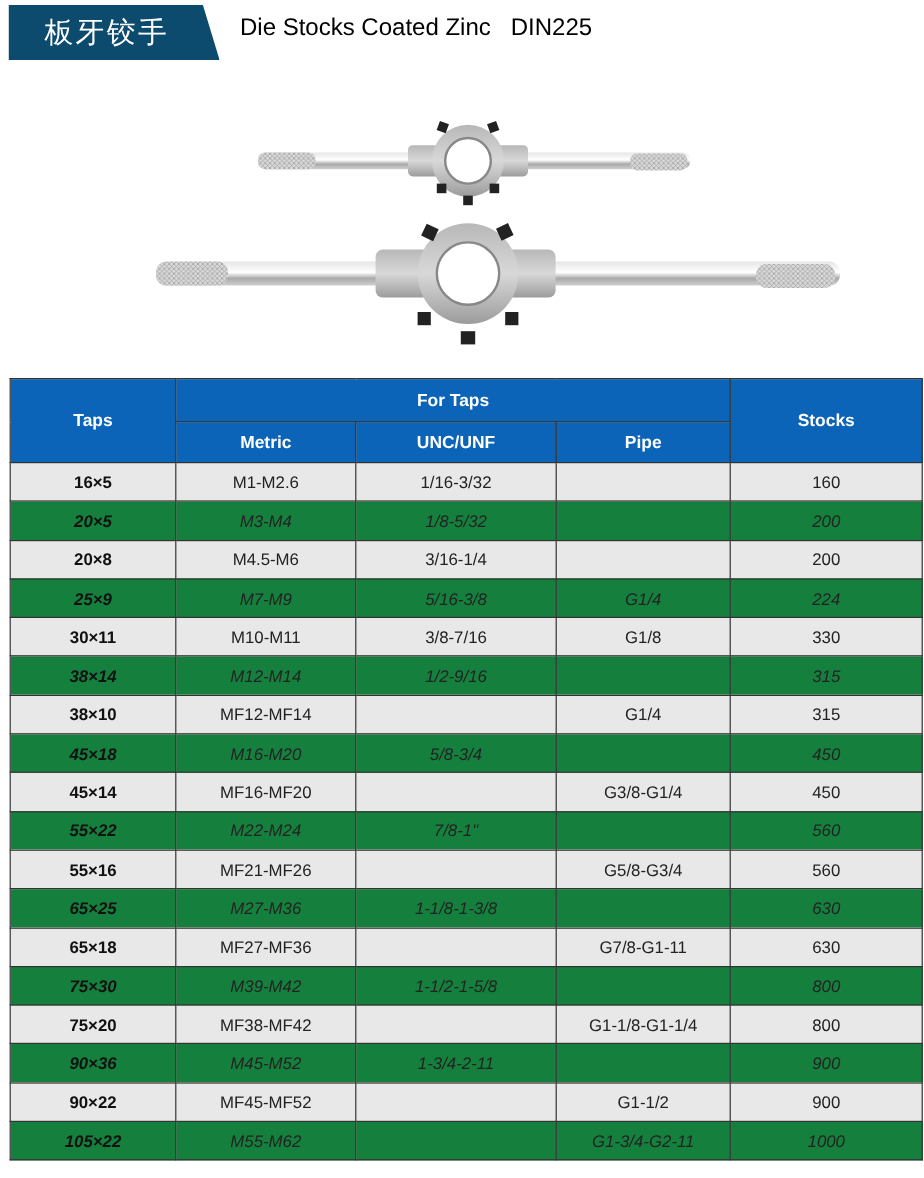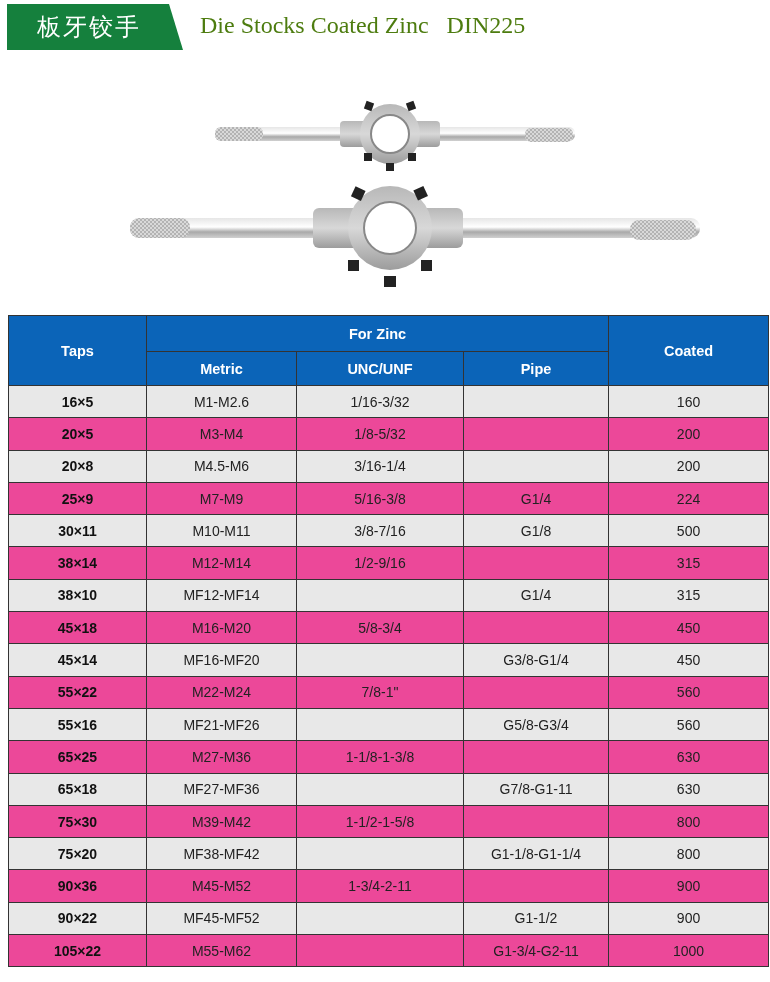--- a/index.html
+++ b/index.html
@@ -1,51 +1,51 @@
 <!DOCTYPE html>
 <html><head>
 <meta charset="utf-8">
 <style>
   * { box-sizing: border-box; margin: 0; padding: 0; }
   html, body { width: 770px; height: 982px; background: #ffffff; overflow: hidden; }
   body { position: relative; font-family: "Liberation Sans", sans-serif; color: #111; }
 
   .banner {
     position: absolute; left: 7px; top: 4px; width: 176px; height: 46px;
-    background: #15803d;
+    background: #0c4a6e;
     clip-path: polygon(0 0, 162px 0, 176px 46px, 0 46px);
   }
   .banner-text {
     position: absolute; left: 30px; top: 7px;
     color: #ffffff; font-family: "DejaVu Sans", sans-serif; font-size: 24px; letter-spacing: 2px;
   }
   .title {
     position: absolute; left: 200px; top: 12px;
-    font-size: 24px; color: #4d7c0f; white-space: pre; font-family: Liberation Serif, serif;
+    font-size: 20px; color: #000000; white-space: pre;
   }
 
   .photo { position: absolute; left: 125px; top: 100px; width: 580px; height: 195px; }
 
   table.spec {
     position: absolute; left: 8px; top: 315px; width: 760px;
     border-collapse: collapse; table-layout: fixed;
     font-size: 14px;
   }
   table.spec th, table.spec td {
     border: 1.5px solid #333; text-align: center; vertical-align: middle;
   }
   table.spec th {
     background: #0b64b8; color: #ffffff; font-weight: bold; font-size: 14.5px;
   }
   tr.h1 th { height: 36px; }
   tr.h2 th { height: 34px; }
   table.spec td { height: 32.3px; color: #222; }
   table.spec td.size { font-weight: bold; color: #111; }
   tr.odd td { background: #e8e8e8; }
-  tr.even td { background: #ec4899; }
+  tr.even td { background: #15803d; font-style: italic; }
 </style>
 </head>
 <body>
 
 <div class="banner">
   <span class="banner-text">板牙铰手</span>
 </div>
 <div class="title">Die Stocks Coated Zinc   DIN225</div>
 
 <svg class="photo" viewBox="0 0 580 195" xmlns="http://www.w3.org/2000/svg">
@@ -100,22 +100,22 @@
   <colgroup>
     <col style="width:138px">
       <col style="width:150px">
       <col style="width:167px">
       <col style="width:145px">
       <col style="width:160px">
   </colgroup>
   <thead>
     <tr class="h1">
       <th rowspan="2">Taps</th>
-      <th colspan="3">For Zinc</th>
-      <th rowspan="2">Coated</th>
+      <th colspan="3">For Taps</th>
+      <th rowspan="2">Stocks</th>
     </tr>
     <tr class="h2">
       <th>Metric</th>
       <th>UNC/UNF</th>
       <th>Pipe</th>
     </tr>
   </thead>
   <tbody id="rows">
       <tr class="odd">
         <td class="size">16×5</td>
@@ -143,21 +143,21 @@
         <td>M7-M9</td>
         <td>5/16-3/8</td>
         <td>G1/4</td>
         <td>224</td>
       </tr>
       <tr class="odd">
         <td class="size">30×11</td>
         <td>M10-M11</td>
         <td>3/8-7/16</td>
         <td>G1/8</td>
-        <td>500</td>
+        <td>330</td>
       </tr>
       <tr class="even">
         <td class="size">38×14</td>
         <td>M12-M14</td>
         <td>1/2-9/16</td>
         <td></td>
         <td>315</td>
       </tr>
       <tr class="odd">
         <td class="size">38×10</td>

